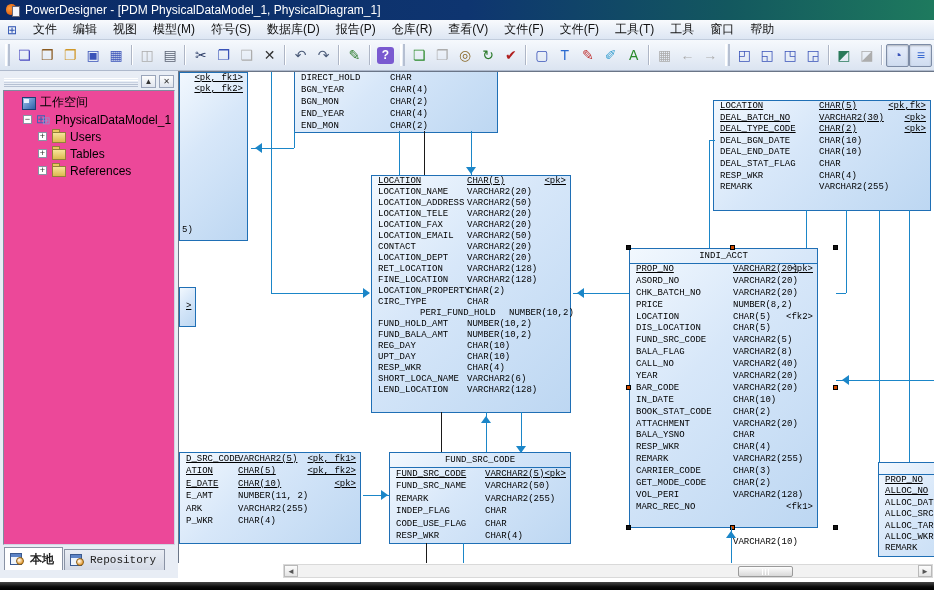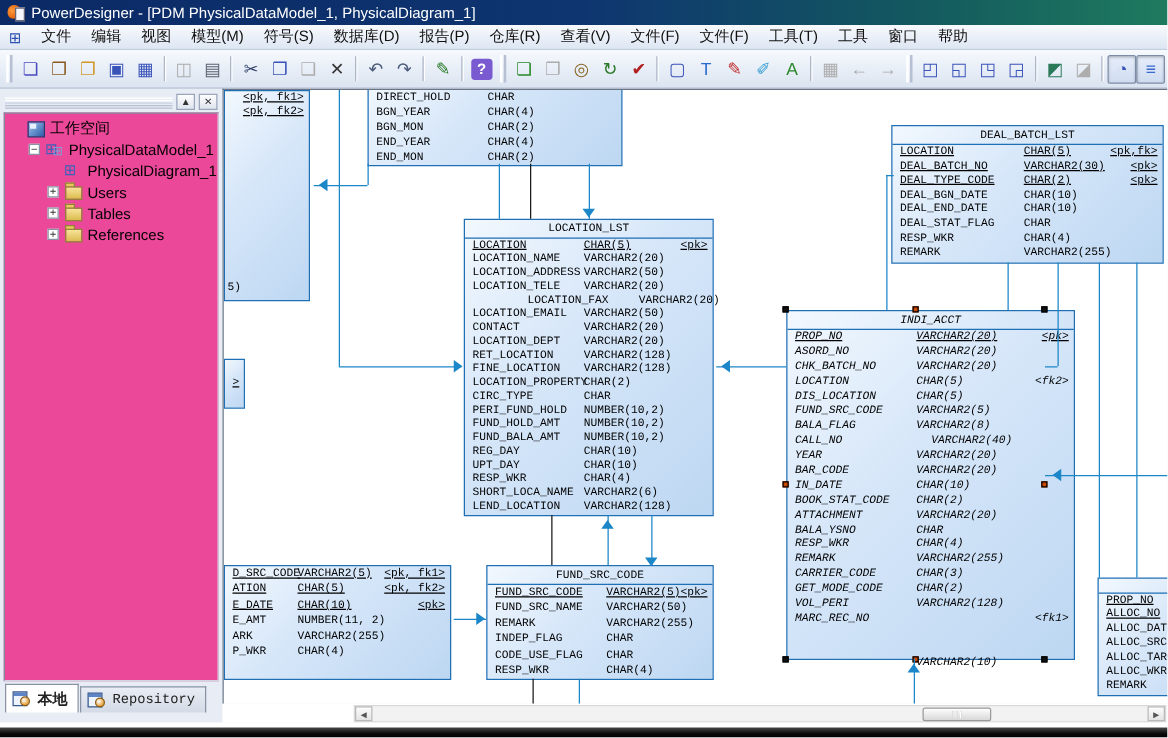--- a/index.html
+++ b/index.html
@@ -201,25 +201,20 @@
             <span class="exp none"></span>
             <span class="ti ti-workspace"></span>
             <span>工作空间</span>
           </div>
           <div class="tree-row" style="padding-left: 17px;">
             <span class="exp">−</span>
             <span class="ti ti-model"></span>
             <span>PhysicalDataModel_1 *</span>
           </div>
           <div class="tree-row" style="padding-left: 32px;">
-            <span class="exp none"></span>
-            <span class="ti ti-diagram"></span>
-            <span>PhysicalDiagram_1</span>
-          </div>
-          <div class="tree-row" style="padding-left: 32px;">
             <span class="exp">+</span>
             <span class="ti ti-folder"></span>
             <span>Users</span>
           </div>
           <div class="tree-row" style="padding-left: 32px;">
             <span class="exp">+</span>
             <span class="ti ti-folder"></span>
             <span>Tables</span>
           </div>
           <div class="tree-row" style="padding-left: 32px;">
@@ -276,39 +271,38 @@
             <div class="erow" style="height: 12px; line-height: 12px;">
               <span class="ername">END_YEAR</span>
               <span class="ertype" style="left: 95px;">CHAR(4)</span>
             </div>
             <div class="erow" style="height: 12px; line-height: 12px;">
               <span class="ername">END_MON</span>
               <span class="ertype" style="left: 95px;">CHAR(2)</span>
             </div>
           </div>
           <div class="etable" style="left: 192px; top: 103px; width: 200px; height: 238px;">
-            <div class="etitle" style="height: 15px; line-height: 15px;">LOCATION_LST</div>
             <div class="erow pk" style="height: 11px; line-height: 11px;">
               <span class="ername">LOCATION</span>
               <span class="ertype" style="left: 95px;">CHAR(5)</span>
               <span class="erkey">&lt;pk&gt;</span>
             </div>
             <div class="erow" style="height: 11px; line-height: 11px;">
               <span class="ername">LOCATION_NAME</span>
               <span class="ertype" style="left: 95px;">VARCHAR2(20)</span>
             </div>
             <div class="erow" style="height: 11px; line-height: 11px;">
               <span class="ername">LOCATION_ADDRESS</span>
               <span class="ertype" style="left: 95px;">VARCHAR2(50)</span>
             </div>
             <div class="erow" style="height: 11px; line-height: 11px;">
               <span class="ername">LOCATION_TELE</span>
               <span class="ertype" style="left: 95px;">VARCHAR2(20)</span>
             </div>
-            <div class="erow" style="height: 11px; line-height: 11px; margin-left: 44px;">
+            <div class="erow" style="height: 11px; line-height: 11px;">
               <span class="ername">LOCATION_FAX</span>
               <span class="ertype" style="left: 95px;">VARCHAR2(20)</span>
             </div>
             <div class="erow" style="height: 11px; line-height: 11px;">
               <span class="ername">LOCATION_EMAIL</span>
               <span class="ertype" style="left: 95px;">VARCHAR2(50)</span>
             </div>
             <div class="erow" style="height: 11px; line-height: 11px;">
               <span class="ername">CONTACT</span>
               <span class="ertype" style="left: 95px;">VARCHAR2(20)</span>
@@ -326,21 +320,21 @@
               <span class="ertype" style="left: 95px;">VARCHAR2(128)</span>
             </div>
             <div class="erow" style="height: 11px; line-height: 11px;">
               <span class="ername">LOCATION_PROPERTY</span>
               <span class="ertype" style="left: 95px;">CHAR(2)</span>
             </div>
             <div class="erow" style="height: 11px; line-height: 11px;">
               <span class="ername">CIRC_TYPE</span>
               <span class="ertype" style="left: 95px;">CHAR</span>
             </div>
-            <div class="erow" style="height: 11px; line-height: 11px;">
+            <div class="erow" style="height: 11px; line-height: 11px; margin-left: 42px;">
               <span class="ername">PERI_FUND_HOLD</span>
               <span class="ertype" style="left: 95px;">NUMBER(10,2)</span>
             </div>
             <div class="erow" style="height: 11px; line-height: 11px;">
               <span class="ername">FUND_HOLD_AMT</span>
               <span class="ertype" style="left: 95px;">NUMBER(10,2)</span>
             </div>
             <div class="erow" style="height: 11px; line-height: 11px;">
               <span class="ername">FUND_BALA_AMT</span>
               <span class="ertype" style="left: 95px;">NUMBER(10,2)</span>
@@ -360,21 +354,20 @@
             <div class="erow" style="height: 11px; line-height: 11px;">
               <span class="ername">SHORT_LOCA_NAME</span>
               <span class="ertype" style="left: 95px;">VARCHAR2(6)</span>
             </div>
             <div class="erow" style="height: 11px; line-height: 11px;">
               <span class="ername">LEND_LOCATION</span>
               <span class="ertype" style="left: 95px;">VARCHAR2(128)</span>
             </div>
           </div>
           <div class="etable" style="left: 534px; top: 28px; width: 218px; height: 111px;">
-            <div class="etitle" style="height: 15px; line-height: 15px;">DEAL_BATCH_LST</div>
             <div class="erow pk" style="height: 11.6px; line-height: 11.6px;">
               <span class="ername">LOCATION</span>
               <span class="ertype" style="left: 105px;">CHAR(5)</span>
               <span class="erkey">&lt;pk,fk&gt;</span>
             </div>
             <div class="erow pk" style="height: 11.6px; line-height: 11.6px;">
               <span class="ername">DEAL_BATCH_NO</span>
               <span class="ertype" style="left: 105px;">VARCHAR2(30)</span>
               <span class="erkey">&lt;pk&gt;</span>
             </div>
@@ -397,55 +390,59 @@
             </div>
             <div class="erow" style="height: 11.6px; line-height: 11.6px;">
               <span class="ername">RESP_WKR</span>
               <span class="ertype" style="left: 105px;">CHAR(4)</span>
             </div>
             <div class="erow" style="height: 11.6px; line-height: 11.6px;">
               <span class="ername">REMARK</span>
               <span class="ertype" style="left: 105px;">VARCHAR2(255)</span>
             </div>
           </div>
-          <div class="etable" style="left: 450px; top: 176px; width: 231px; height: 280px; font-style: italic;">
+          <div class="etable" style="left: 450px; top: 176px; width: 189px; height: 280px;">
             <div class="etitle" style="height: 15px; line-height: 15px;">INDI_ACCT</div>
             <div class="erow pk" style="height: 11.9px; line-height: 11.9px;">
               <span class="ername">PROP_NO</span>
               <span class="ertype" style="left: 103px;">VARCHAR2(20)</span>
               <span class="erkey">&lt;pk&gt;</span>
             </div>
             <div class="erow" style="height: 11.9px; line-height: 11.9px;">
               <span class="ername">ASORD_NO</span>
               <span class="ertype" style="left: 103px;">VARCHAR2(20)</span>
             </div>
             <div class="erow" style="height: 11.9px; line-height: 11.9px;">
               <span class="ername">CHK_BATCH_NO</span>
               <span class="ertype" style="left: 103px;">VARCHAR2(20)</span>
             </div>
             <div class="erow" style="height: 11.9px; line-height: 11.9px;">
+              <span class="ername">PRICE</span>
+              <span class="ertype" style="left: 103px;">NUMBER(8,2)</span>
+            </div>
+            <div class="erow" style="height: 11.9px; line-height: 11.9px;">
               <span class="ername">LOCATION</span>
               <span class="ertype" style="left: 103px;">CHAR(5)</span>
               <span class="erkey">&lt;fk2&gt;</span>
             </div>
             <div class="erow" style="height: 11.9px; line-height: 11.9px;">
               <span class="ername">DIS_LOCATION</span>
               <span class="ertype" style="left: 103px;">CHAR(5)</span>
             </div>
             <div class="erow" style="height: 11.9px; line-height: 11.9px;">
               <span class="ername">FUND_SRC_CODE</span>
               <span class="ertype" style="left: 103px;">VARCHAR2(5)</span>
             </div>
             <div class="erow" style="height: 11.9px; line-height: 11.9px;">
               <span class="ername">BALA_FLAG</span>
               <span class="ertype" style="left: 103px;">VARCHAR2(8)</span>
             </div>
             <div class="erow" style="height: 11.9px; line-height: 11.9px; text-align: right;">
               <span class="ername">CALL_NO</span>
-              <span class="ertype" style="left: 115px;">VARCHAR2(40)</span>
+              <span class="ertype" style="left: 103px;">VARCHAR2(40)</span>
             </div>
             <div class="erow" style="height: 11.9px; line-height: 11.9px;">
               <span class="ername">YEAR</span>
               <span class="ertype" style="left: 103px;">VARCHAR2(20)</span>
             </div>
             <div class="erow" style="height: 11.9px; line-height: 11.9px;">
               <span class="ername">BAR_CODE</span>
               <span class="ertype" style="left: 103px;">VARCHAR2(20)</span>
             </div>
             <div class="erow" style="height: 11.9px; line-height: 11.9px;">

